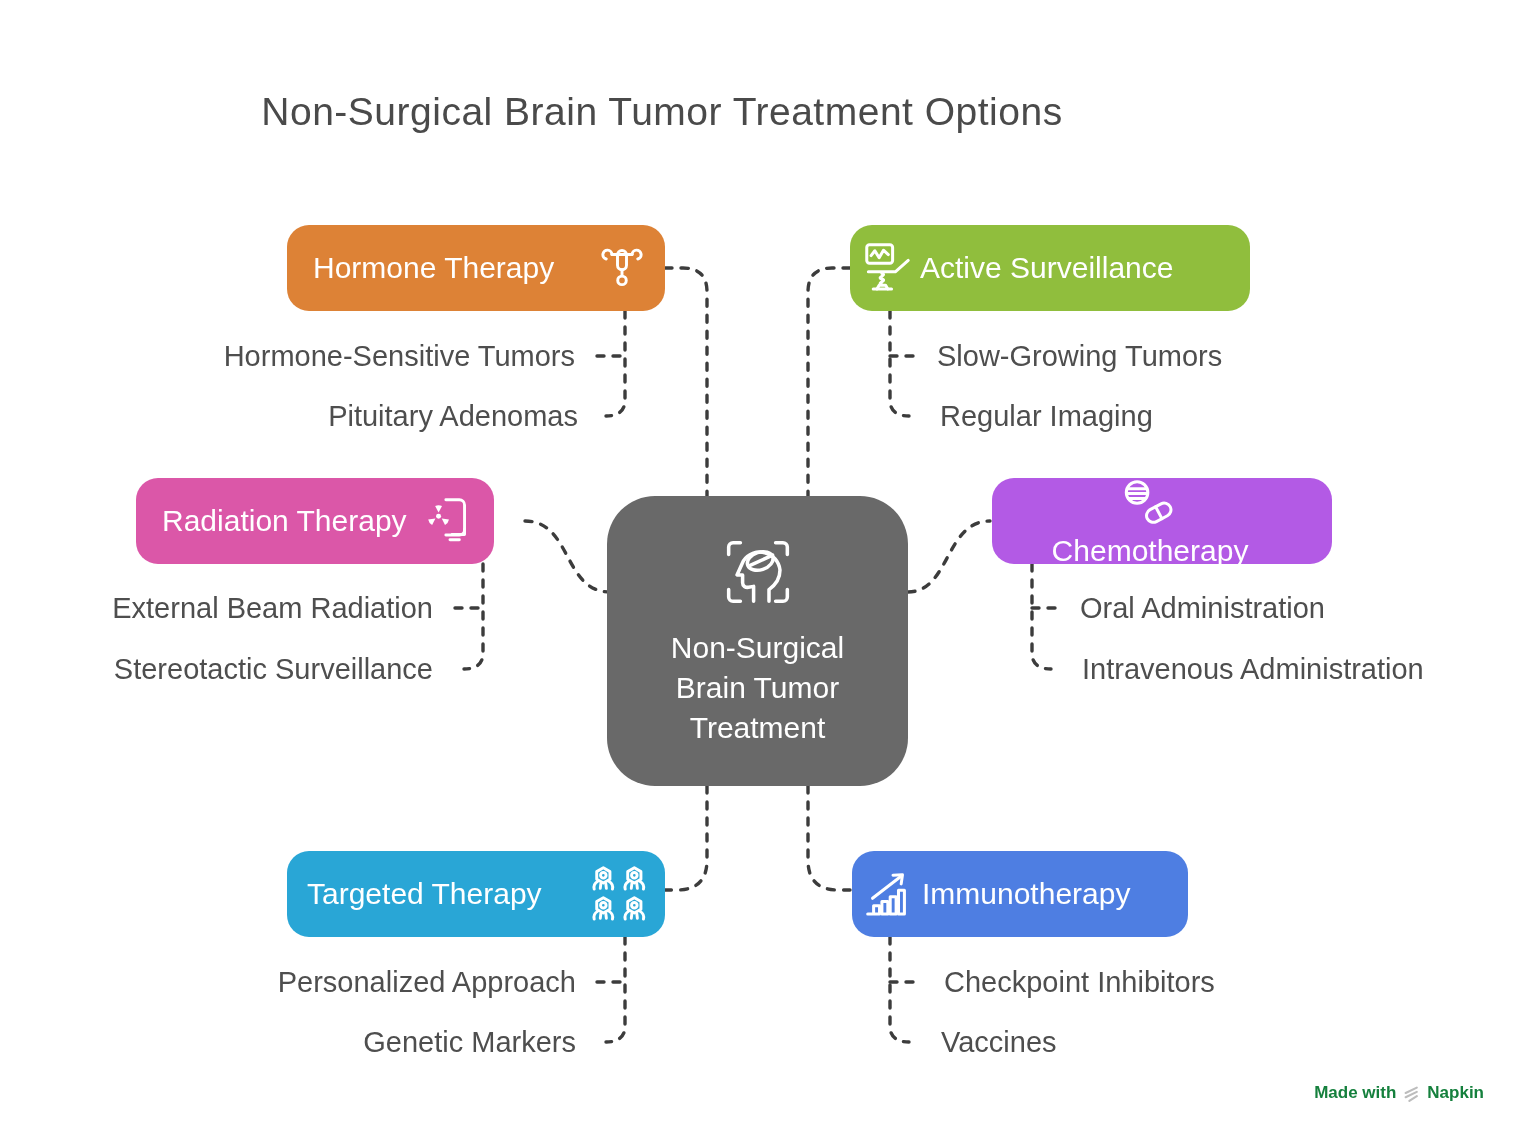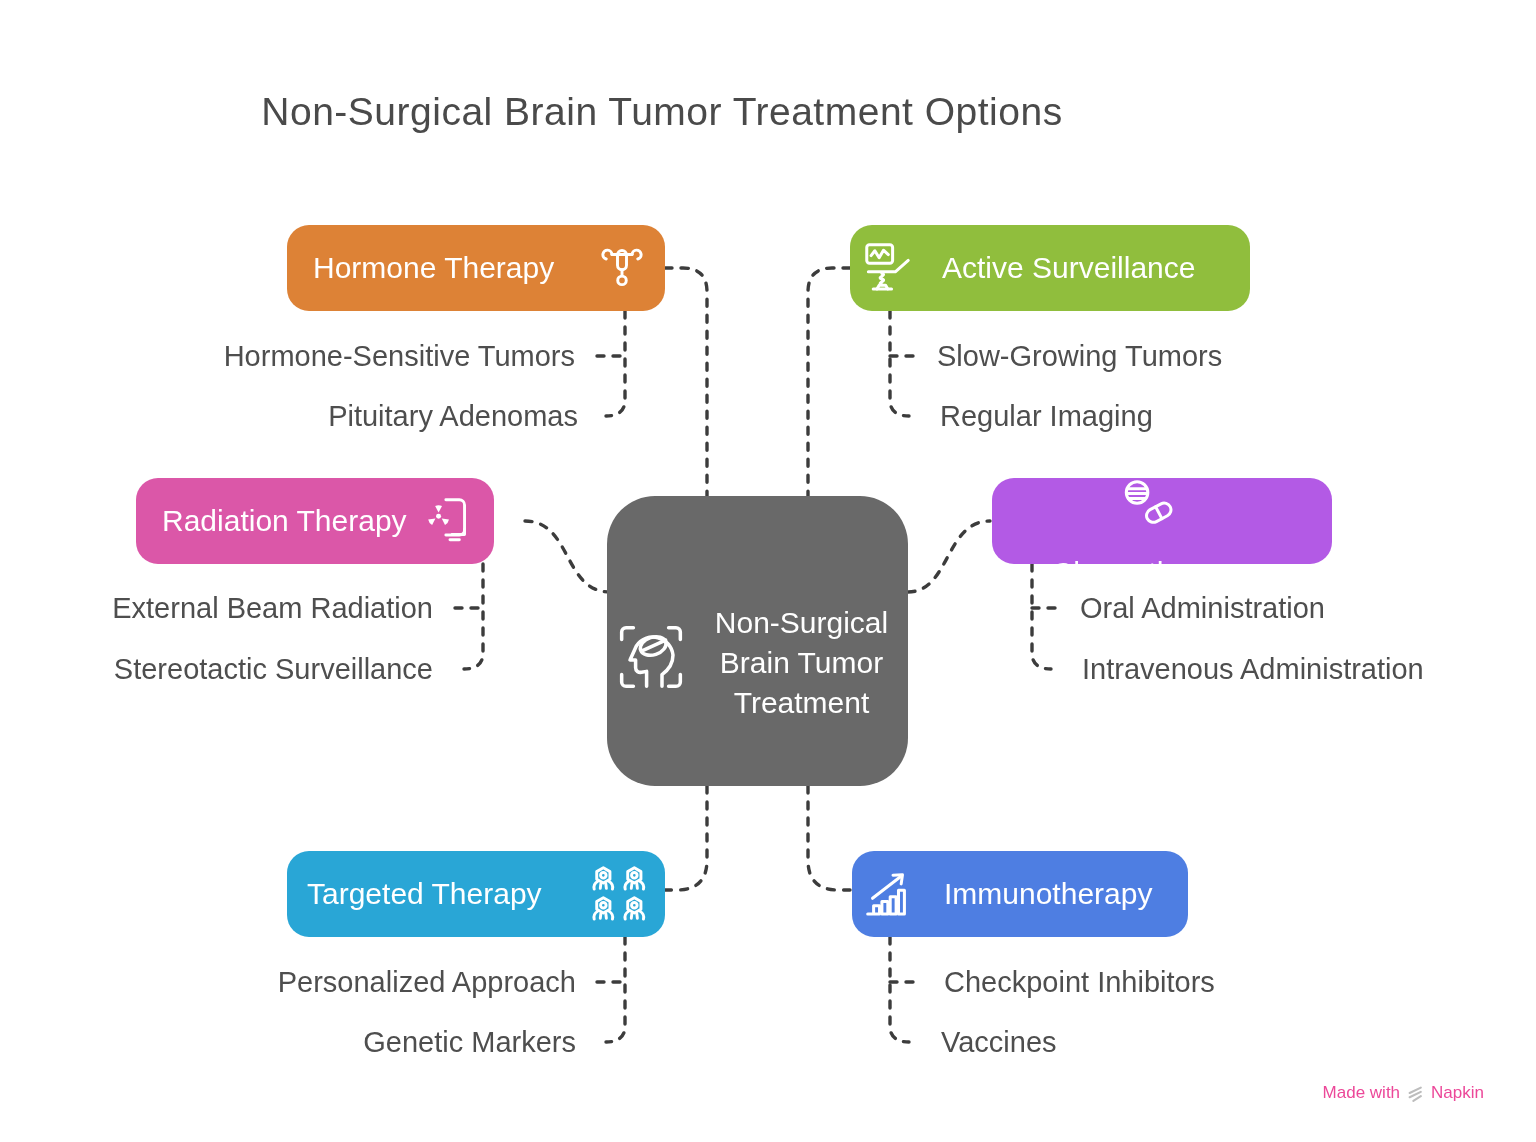--- a/index.html
+++ b/index.html
@@ -11,21 +11,21 @@
     position:absolute;left:0;top:90px;width:1324px;text-align:center;
     font-size:39px;font-weight:400;color:#4a4a4a;letter-spacing:.5px;
   }
   #connectors{position:absolute;left:0;top:0;pointer-events:none;}
   .pill{
     position:absolute;height:86px;border-radius:22px;display:flex;align-items:center;
     color:#ffffff;font-size:30px;font-weight:500;box-sizing:border-box;white-space:nowrap;
   }
   .pill .icon{flex:0 0 auto;display:flex;align-items:center;justify-content:center;}
   .pill.text-first{justify-content:space-between;padding:0 16px 0 26px;}
-  .pill.icon-first{justify-content:flex-start;gap:22px;padding:0 36px 0 12px;}
+  .pill.icon-first{justify-content:flex-start;padding:0 36px 0 12px;}
   #pill-hormone      {left:287px;top:225px;width:378px;}
   #pill-surveillance {left:850px;top:225px;width:400px;}
   #pill-radiation    {left:136px;top:478px;width:358px;text-align:right;}
   #pill-chemo        {left:992px;top:478px;width:340px;flex-direction:column;}
   #pill-targeted     {left:287px;top:851px;width:378px;}
   #pill-immuno       {left:852px;top:851px;width:336px;}
   .sub-label{
     position:absolute;font-size:29px;font-weight:400;color:#4e4e4e;white-space:nowrap;line-height:38px;
   }
   .r-align{text-align:right;}
@@ -36,29 +36,29 @@
   #lbl-rad-0       {right:1103px;top:589px;}
   #lbl-rad-1       {right:1103px;top:650px;}
   #lbl-chemo-0     {left:1080px;top:589px;}
   #lbl-chemo-1     {left:1082px;top:650px;}
   #lbl-targ-0      {right:960px;top:963px;}
   #lbl-targ-1      {right:960px;top:1023px;text-align:right;}
   #lbl-immuno-0    {left:944px;top:963px;}
   #lbl-immuno-1    {left:941px;top:1023px;}
   #center-node{
     position:absolute;left:607px;top:496px;width:301px;height:290px;border-radius:48px;
-    display:flex;flex-direction:row;align-items:center;box-sizing:border-box;padding-top:32px;
+    display:flex;flex-direction:column;align-items:center;box-sizing:border-box;padding-top:32px;
   }
   #center-label{
     margin-top:12px;width:232px;text-align:center;color:#ffffff;
     font-size:30px;font-weight:400;line-height:40px;
   }
   #watermark{
     position:absolute;right:52px;top:1083px;display:flex;align-items:center;gap:7px;
-    font-size:17px;color:#ec4899;font-weight:400;
+    font-size:17px;color:#15803d;font-weight:700;
   }
   svg.glyph{display:block;}
 </style>
 </head>
 <body>
 
 <div id="canvas">
 
   <div id="page-title">Non-Surgical Brain Tumor Treatment Options</div>
 

